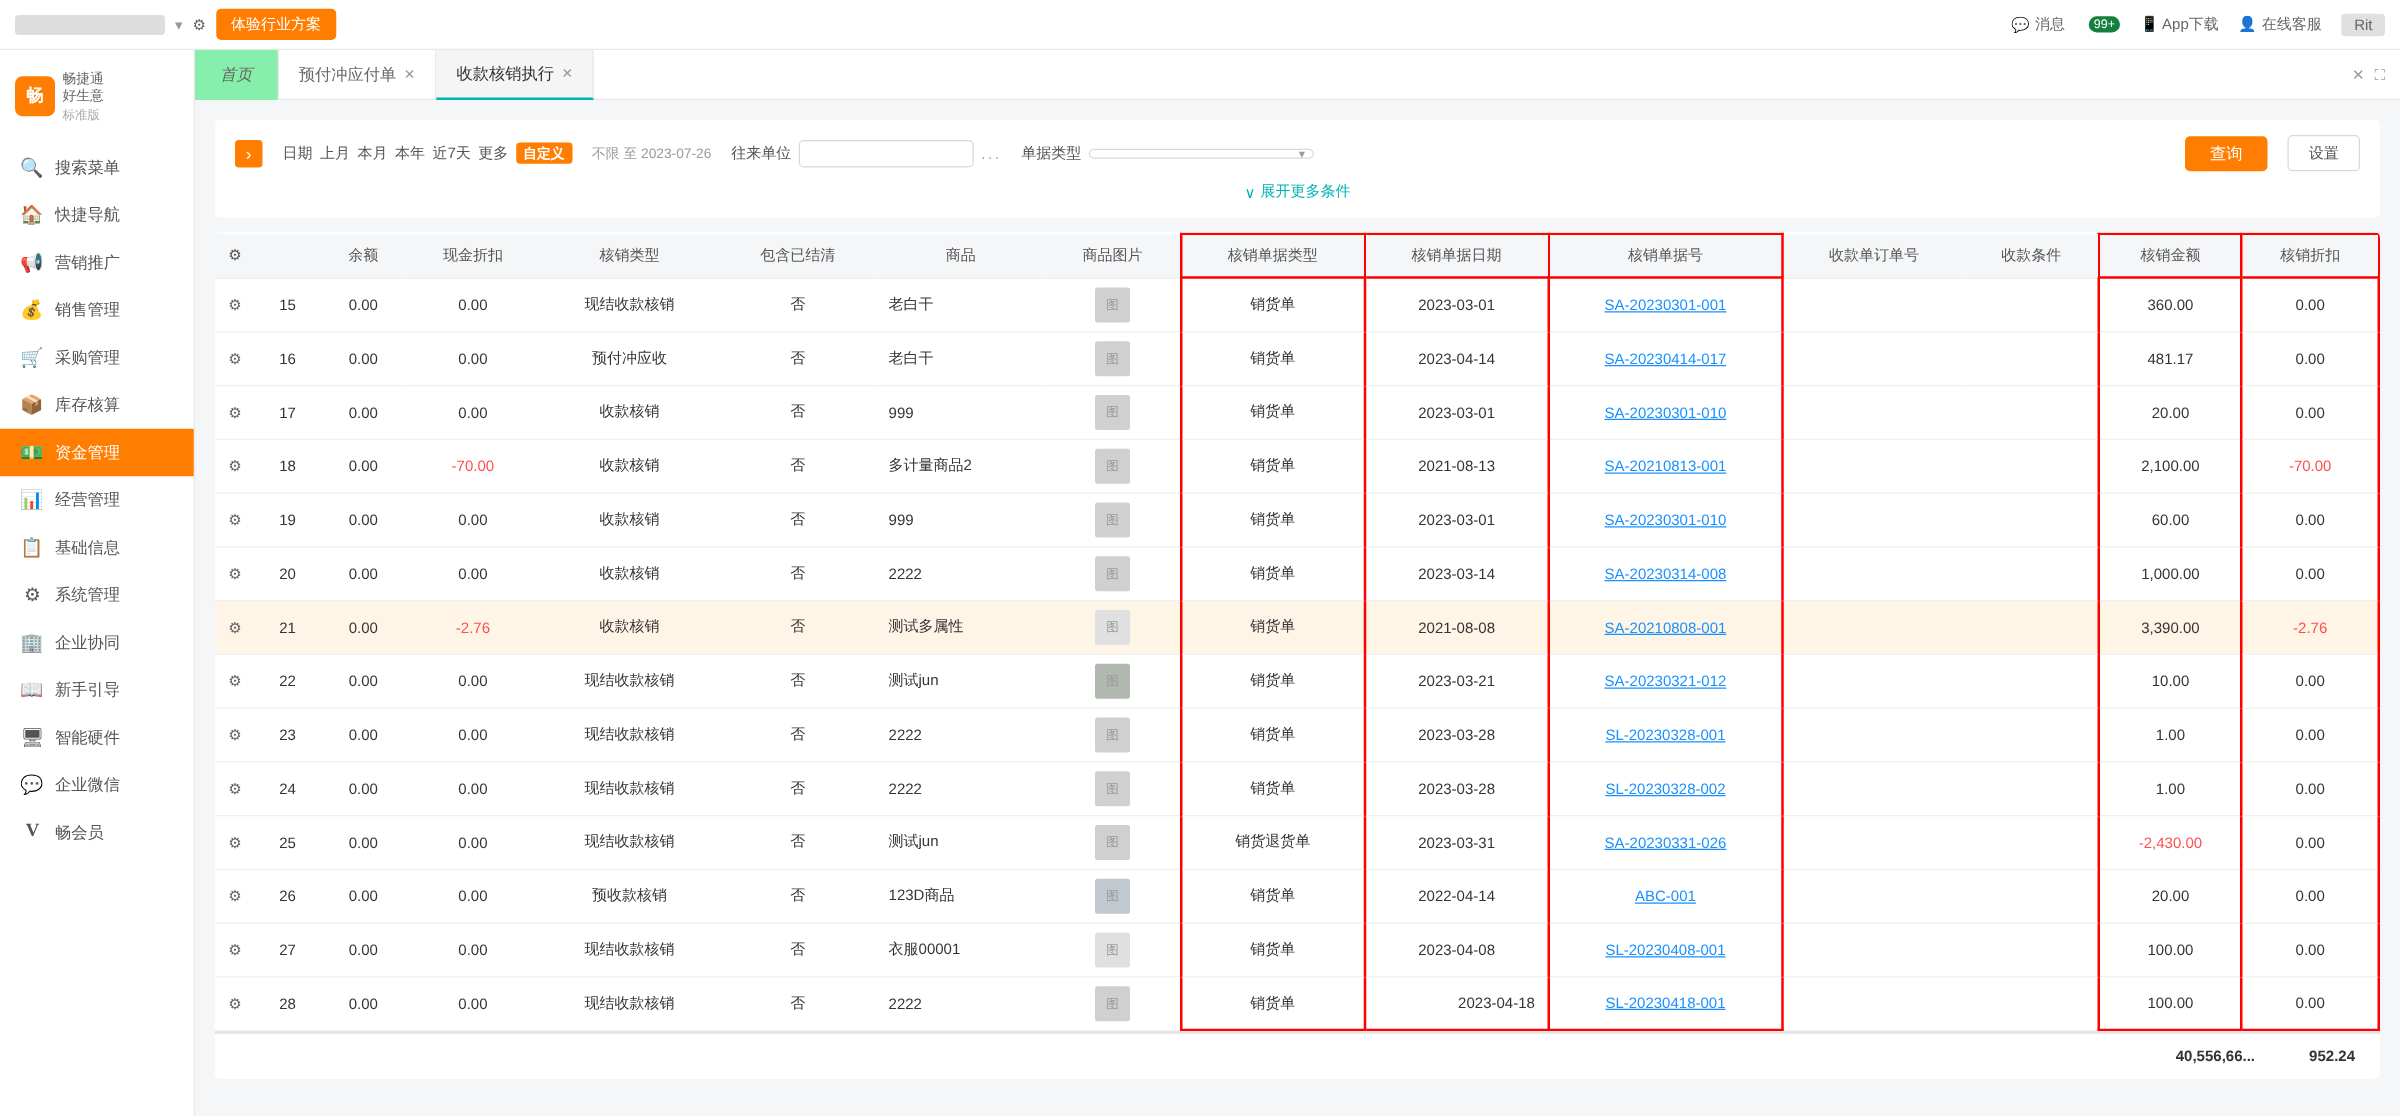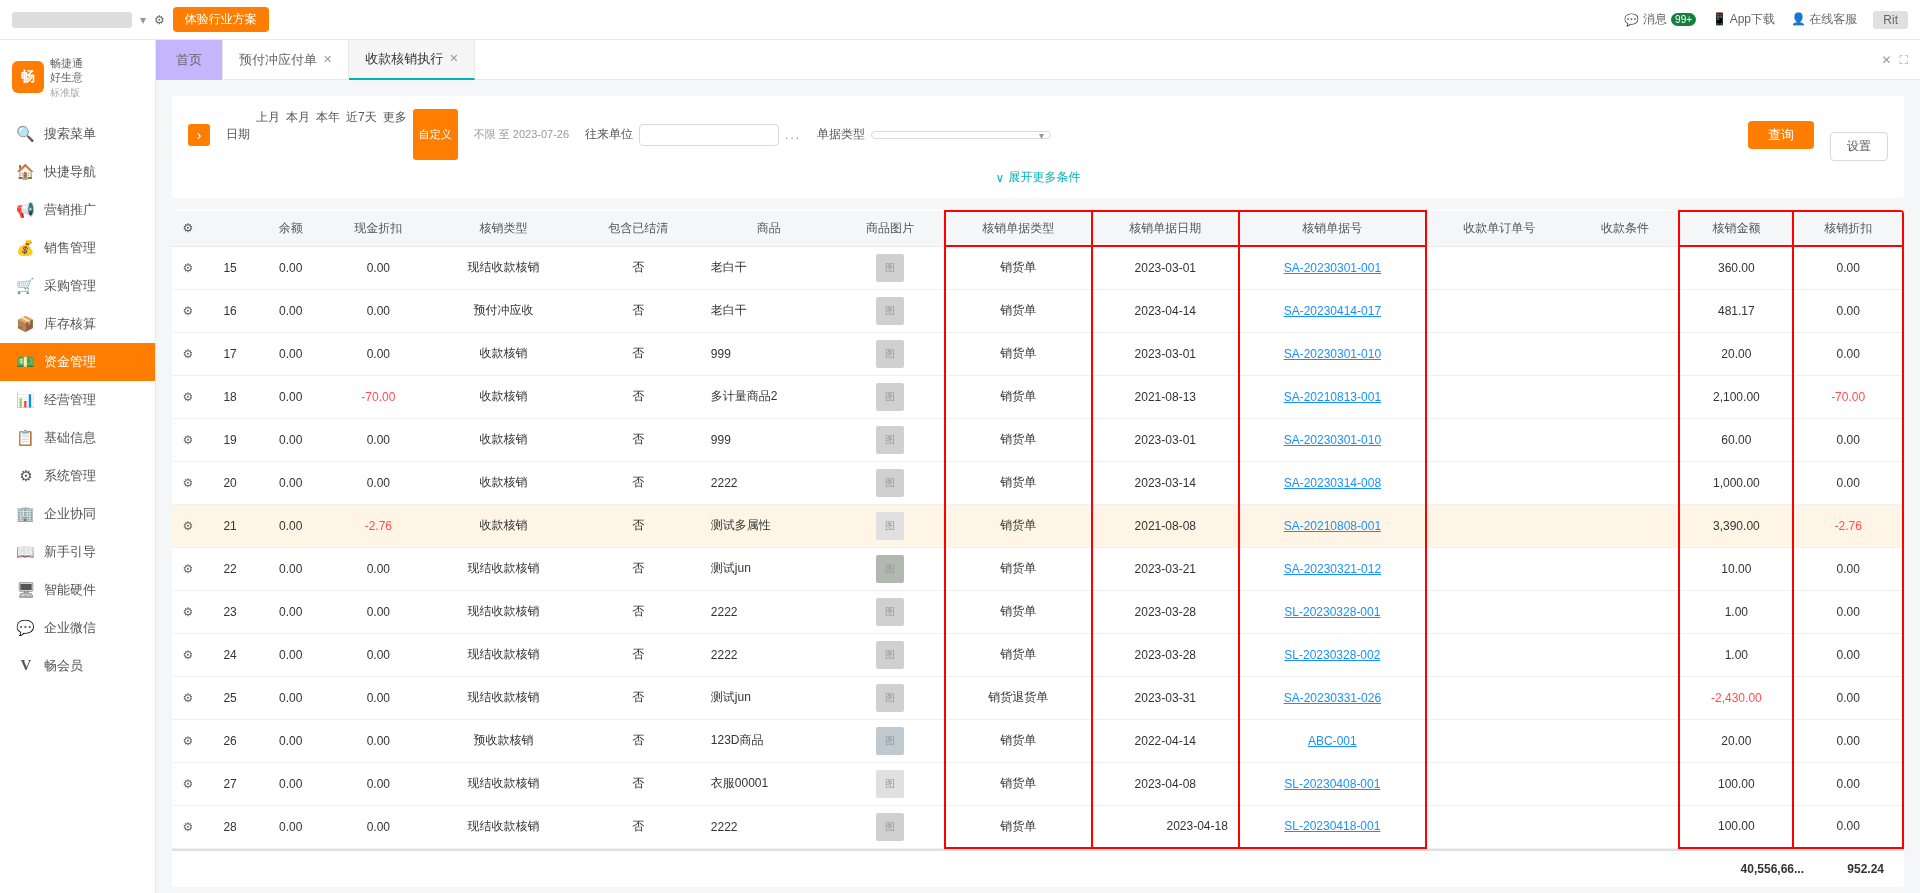--- a/index.html
+++ b/index.html
@@ -4,21 +4,21 @@
   <style>
     * { box-sizing: border-box; margin: 0; padding: 0; }
     body { font-family: 'Microsoft YaHei', Arial, sans-serif; font-size: 12px; background: #f0f2f5; color: #333; overflow: hidden; height: 893px; }
 
     
     .top-bar { height: 40px; background: #fff; display: flex; align-items: center; padding: 0 12px; border-bottom: 1px solid #e8e8e8; gap: 12px; }
     .top-bar-left { display: flex; align-items: center; gap: 8px; flex: 1; }
     .app-name-blurred { background: #ddd; border-radius: 3px; width: 120px; height: 16px; }
     .top-bar-right { display: flex; align-items: center; gap: 16px; font-size: 12px; color: #666; }
     .msg-badge { position: relative; display: inline-flex; align-items: center; gap: 4px; }
-    .badge-red { background: #15803d; color: #fff; border-radius: 10px; padding: 1px 4px; font-size: 10px; }
+    .badge-red { background: #15803d; color: #fff; border-radius: 10px; padding: 1px 4px; font-size: 10px; margin-left: 15px; }
     .industry-btn { background: #ff7d00; color: #fff; border: none; border-radius: 4px; padding: 4px 12px; cursor: pointer; font-size: 12px; }
     .gear-icon { color: #666; cursor: pointer; }
 
     
     .main-layout { display: flex; height: calc(893px - 40px); }
 
     
     .sidebar { width: 156px; background: #fff; border-right: 1px solid #e8e8e8; display: flex; flex-direction: column; padding: 8px 0; }
     .sidebar-logo { display: flex; align-items: center; gap: 6px; padding: 8px 12px 16px; }
     .sidebar-logo-icon { width: 32px; height: 32px; background: #ff7d00; border-radius: 6px; display: flex; align-items: center; justify-content: center; color: #fff; font-size: 14px; font-weight: bold; }
@@ -27,45 +27,45 @@
     .sidebar-item.active { background: #ff7d00; color: #fff; border-radius: 0; }
     .sidebar-item.active .sidebar-icon { color: #fff; }
     .sidebar-icon { font-size: 15px; width: 20px; text-align: center; }
 
     
     .content-area { flex: 1; display: flex; flex-direction: column; overflow: hidden; }
 
     
     .tab-bar { height: 40px; background: #fff; display: flex; align-items: center; border-bottom: 1px solid #e8e8e8; padding: 0 0 0 0; }
     .tab-item { display: flex; align-items: center; gap: 6px; padding: 0 16px; height: 40px; cursor: pointer; font-size: 13px; color: #666; border-right: 1px solid #e8e8e8; }
-    .tab-item.home { padding: 0 20px; background: #c4b5fd; }
+    .tab-item.home { padding: 0 20px; background: #86efac; font-style: italic; }
     .tab-item.active { background: #f5f5f5; color: #333; border-bottom: 2px solid #00b4b4; }
     .tab-close { font-size: 11px; color: #999; cursor: pointer; }
     .tab-bar-end { margin-left: auto; display: flex; align-items: center; gap: 8px; padding-right: 12px; }
 
     
     .page-content { flex: 1; overflow: auto; padding: 16px; background: #f5f6f8; }
     .page-header { display: flex; align-items: center; justify-content: space-between; margin-bottom: 12px; }
     .page-title { font-size: 16px; font-weight: bold; color: #333; }
     .page-actions { display: flex; gap: 8px; }
     .action-btn { display: flex; align-items: center; gap: 4px; padding: 4px 10px; border: 1px solid #d9d9d9; border-radius: 4px; background: #fff; cursor: pointer; font-size: 12px; color: #555; }
 
     
     .filter-area { background: #fff; border-radius: 4px; padding: 12px 16px; margin-bottom: 12px; }
     .filter-row { display: flex; align-items: center; gap: 16px; }
     .filter-item { display: flex; align-items: center; gap: 6px; font-size: 12px; color: #555; }
     .filter-label { color: #555; white-space: nowrap; }
     .date-links { display: flex; gap: 6px; }
     .date-link { color: #555; cursor: pointer; }
-    .date-custom { color: #fff; background: #ff7d00; padding: 18px 6px; border-radius: 3px; cursor: pointer; font-size: 11px; }
+    .date-custom { color: #fff; background: #ff7d00; padding: 1px 6px; border-radius: 3px; cursor: pointer; font-size: 11px; font-weight: bold; }
     .date-range { color: #999; font-size: 11px; }
     .filter-divider { flex: 1; }
     .expand-btn { display: flex; align-items: center; gap: 4px; color: #00b4b4; cursor: pointer; font-size: 12px; border: none; background: none; }
     .query-btn { background: #ff7d00; color: #fff; border: none; border-radius: 4px; padding: 5px 20px; cursor: pointer; font-size: 13px; }
-    .settings-btn { border: 1px solid #d9d9d9; background: #fff; border-radius: 4px; padding: 5px 16px; cursor: pointer; font-size: 12px; color: #555; margin-top: 24px; }
+    .settings-btn { border: 1px solid #d9d9d9; background: #fff; border-radius: 4px; padding: 5px 16px; cursor: pointer; font-size: 12px; color: #555; }
     .filter-input { border: 1px solid #d9d9d9; border-radius: 4px; padding: 3px 8px; font-size: 12px; width: 140px; }
     .filter-dots { color: #999; letter-spacing: 2px; }
 
     
     .table-container { background: #fff; border-radius: 4px; overflow: hidden; position: relative; }
     .table-wrapper { overflow-x: auto; }
     table { width: 100%; border-collapse: collapse; font-size: 12px; }
     thead th { background: #f5f6f8; padding: 8px 10px; text-align: center; font-weight: 500; color: #555; border-bottom: 1px solid #e8e8e8; white-space: nowrap; position: sticky; top: 0; z-index: 2; }
     tbody td { padding: 7px 10px; text-align: center; border-bottom: 1px solid #f0f0f0; color: #333; white-space: nowrap; }
     tbody tr.highlighted { background: #fff5e6; }

